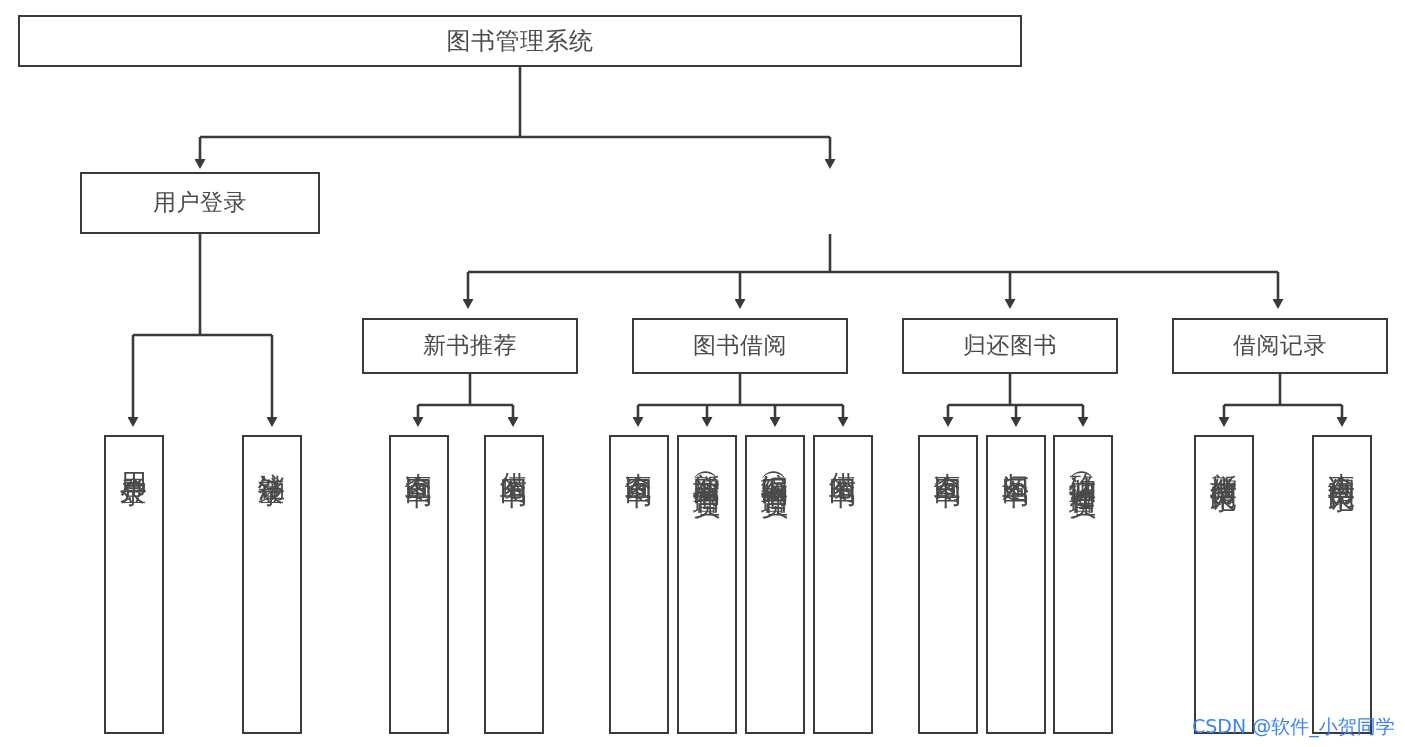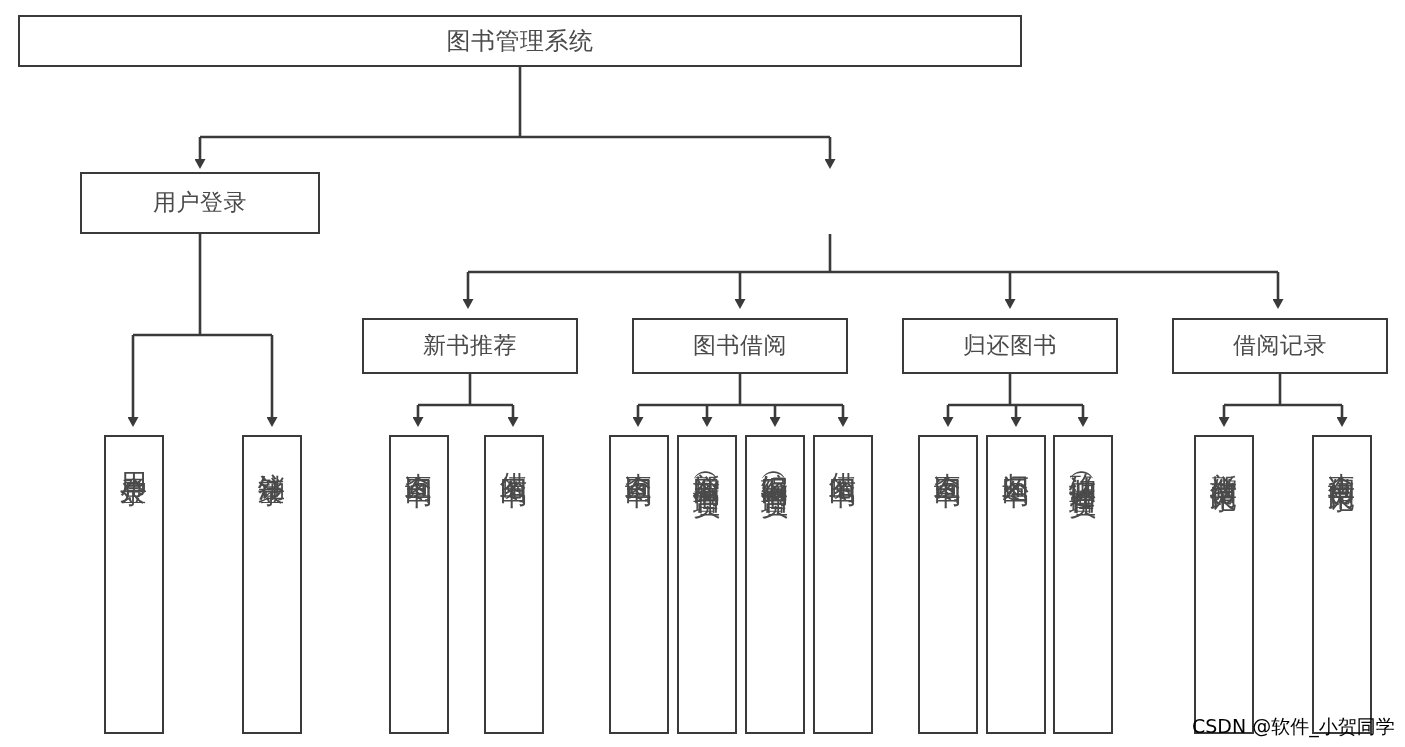--- a/index.html
+++ b/index.html
@@ -60,21 +60,21 @@
     writing-mode: vertical-rl;
     text-orientation: upright;
     font-size: 27px;
     line-height: 1.0;
     letter-spacing: 3px;
     white-space: nowrap;
     color: #4a4a4a;
   }
   .watermark {
     position: absolute;
-    color: #000000;
+    color: #3b82f6;
     font-size: 19px;
     white-space: nowrap;
     font-family: "DejaVu Sans", "Liberation Sans", sans-serif;
   }
 </style>
 </head>
 <body>
 
 <div id="canvas">
 

